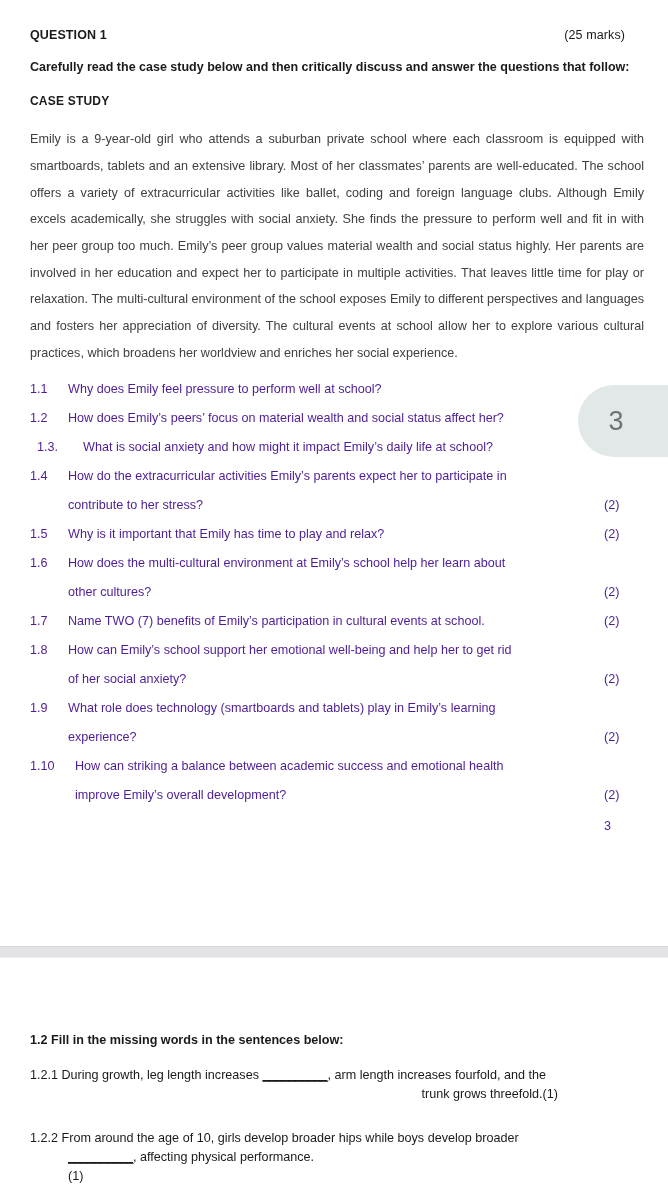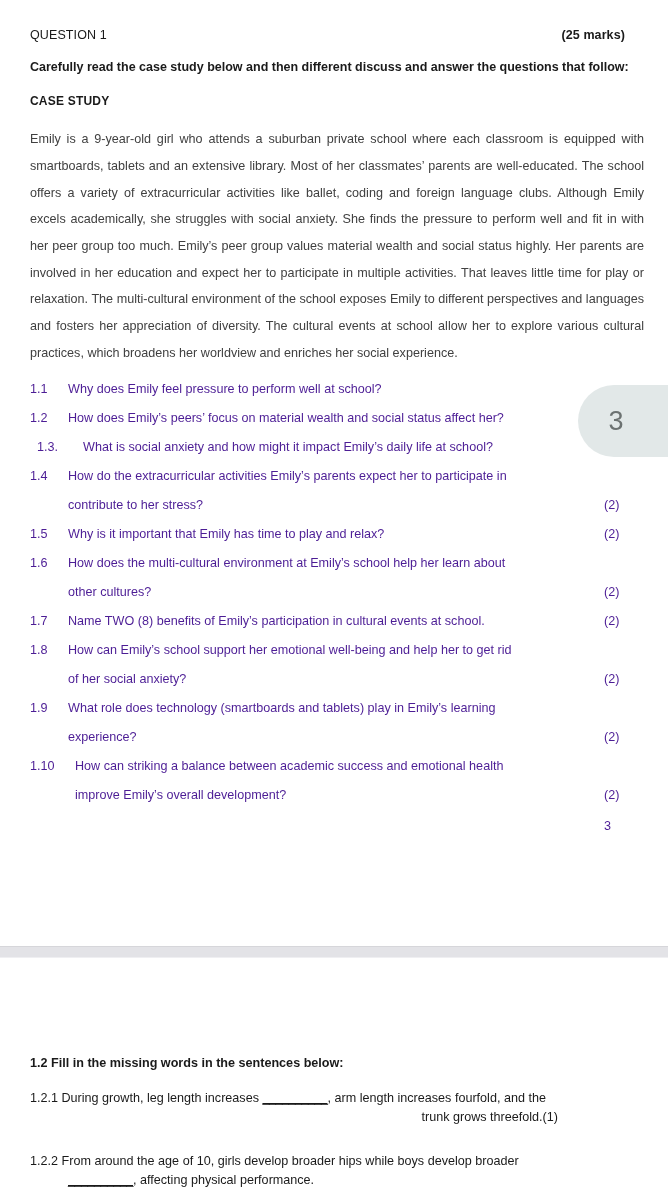--- a/index.html
+++ b/index.html
@@ -46,22 +46,22 @@
   .head-row {
     position: relative;
     display: flex;
     justify-content: space-between;
     align-items: baseline;
     padding-top: 28px;
     font-size: 12.5px;
     font-weight: bold;
     letter-spacing: 0.1px;
   }
-  .head-title { font-weight: normal; }
-  .head-marks { font-weight: bold; padding-right: 13px; margin-left: 12px; }
+  .head-title { font-weight: bold; }
+  .head-marks { font-weight: normal; padding-right: 13px; margin-left: 12px; }
 
   .instruction {
     margin-top: 16px;
     font-size: 12.5px;
     font-weight: bold;
     line-height: 1.45;
     width: 612px;
   }
 
   .case-label {
@@ -169,21 +169,21 @@
     height: 12px;
     background: #e3e3e7;
     border-top: 1px solid #d6d6da;
     border-bottom: 1px solid #efeff2;
     box-sizing: border-box;
     z-index: 9;
   }
 
   
   .sec-head {
-    margin-top: 98px;
+    margin-top: 75px;
     font-size: 12.6px;
     font-weight: bold;
   }
   .fill-item {
     margin-top: 19px;
     font-size: 12.6px;
     line-height: 1.48;
     position: relative;
   }
   .fill-item.second { margin-top: 26px; }
@@ -205,21 +205,21 @@
 <body>
 
 <div class="page page-one">
   <div class="content">
 
     <div class="head-row">
       <span class="head-title">QUESTION 1</span>
       <span class="head-marks">(25 marks)</span>
     </div>
 
-    <div class="instruction">Carefully read the case study below and then different discuss and answer the questions that follow:</div>
+    <div class="instruction">Carefully read the case study below and then critically discuss and answer the questions that follow:</div>
 
     <div class="case-label">CASE STUDY</div>
 
     <div class="case-body">Emily is a 9-year-old girl who attends a suburban private school where each classroom is equipped with smartboards, tablets and an extensive library. Most of her classmates’ parents are well-educated. The school offers a variety of extracurricular activities like ballet, coding and foreign language clubs. Although Emily excels academically, she struggles with social anxiety. She finds the pressure to perform well and fit in with her peer group too much. Emily’s peer group values material wealth and social status highly. Her parents are involved in her education and expect her to participate in multiple activities. That leaves little time for play or relaxation. The multi-cultural environment of the school exposes Emily to different perspectives and languages and fosters her appreciation of diversity. The cultural events at school allow her to explore various cultural practices, which broadens her worldview and enriches her social experience.</div>
 
     <div class="corner-badge">
       <span>3</span>
     </div>
 
     <div class="qlist">
@@ -265,21 +265,21 @@
         <span class="qmark"></span>
       </div>
       <div class="qcont">
         <span class="qnum"></span>
         <span class="qtext">other cultures?</span>
         <span class="qmark">(2)</span>
       </div>
 
       <div class="qrow">
         <span class="qnum">1.7</span>
-        <span class="qtext">Name TWO (8) benefits of Emily’s participation in cultural events at school.</span>
+        <span class="qtext">Name TWO (7) benefits of Emily’s participation in cultural events at school.</span>
         <span class="qmark">(2)</span>
       </div>
 
       <div class="qrow">
         <span class="qnum">1.8</span>
         <span class="qtext">How can Emily’s school support her emotional well-being and help her to get rid</span>
         <span class="qmark"></span>
       </div>
       <div class="qcont">
         <span class="qnum"></span>

